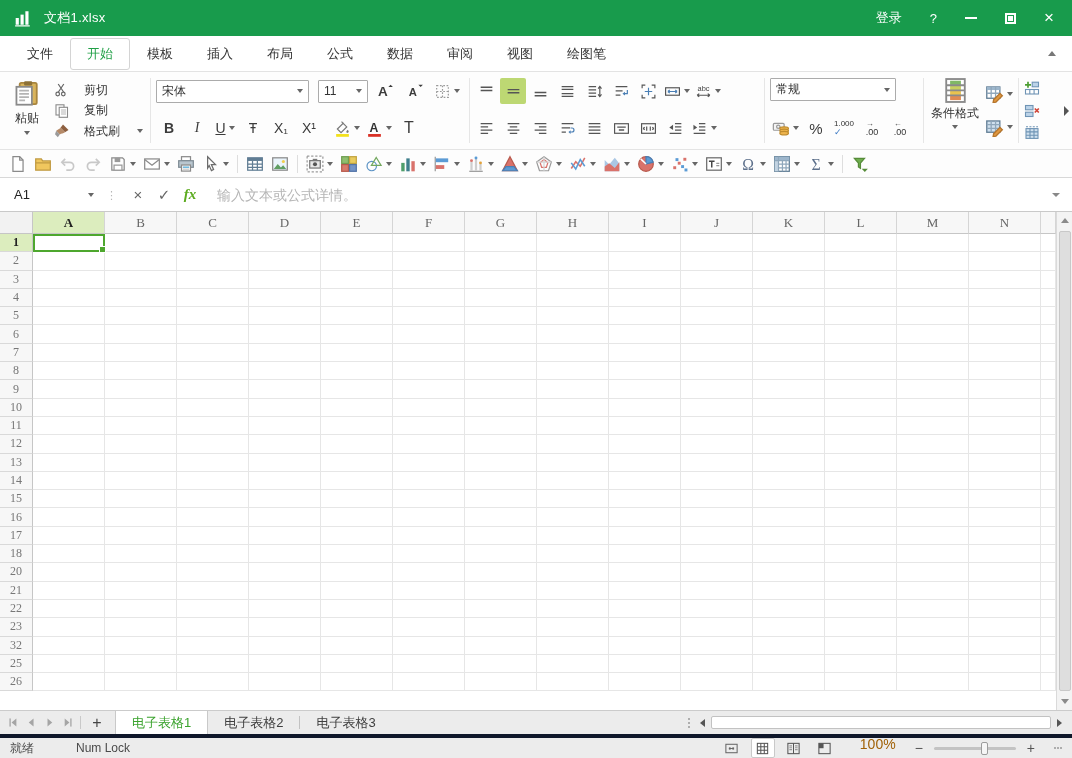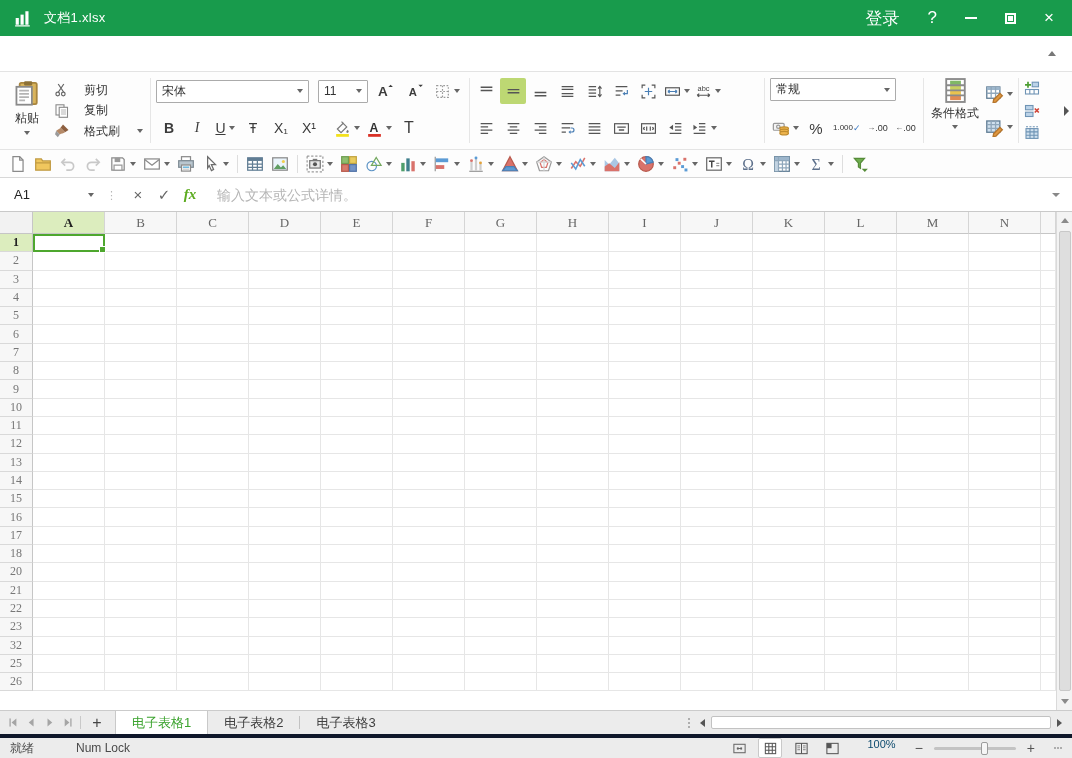--- a/index.html
+++ b/index.html
@@ -6,21 +6,21 @@
   html,body{width:1072px;height:758px;overflow:hidden;background:#fff;
     font-family:"Liberation Sans","DejaVu Sans",sans-serif;font-size:12px;color:#333}
   .app{width:1072px;height:758px;display:flex;flex-direction:column}
 
   
   .titlebar{height:36px;flex:0 0 36px;background:#189b4c;display:flex;align-items:center;
     color:#fff;padding:0 0 0 12px}
   .applogo{width:22px;height:20px;display:flex;align-items:center;justify-content:center;margin-right:10px}
   .doc-title{font-size:13px;letter-spacing:.3px}
   .tb-spacer{flex:1}
-  .tb-item{height:36px;display:flex;align-items:center;justify-content:center;padding:0 14px;font-size:17px;cursor:default}
+  .tb-item{height:36px;display:flex;align-items:center;justify-content:center;padding:0 14px;font-size:13px;cursor:default}
   .tb-min i{display:block;width:12px;height:2px;background:#fff}
   .tb-max i{display:block;width:11px;height:11px;border:2px solid #fff;position:relative}
   .tb-max i::after{content:"";position:absolute;left:1px;top:1px;width:5px;height:5px;background:#fff}
   .tb-close{font-size:17px;padding:0 18px 0 14px}
 
   
   .menubar{height:36px;flex:0 0 36px;background:#fff;border-bottom:1px solid #e3e3e3;
     display:flex;align-items:center;padding:0 10px;position:relative}
   .mtab{padding:7px 17px;font-size:13px;color:#333;white-space:nowrap}
   .mtab.active{border:1px solid #d4d4d4;border-radius:3px;color:#21a047;background:#fff;padding:6px 16px}
@@ -49,21 +49,21 @@
   .combo{height:23px;border:1px solid #ababab;background:#fff;display:flex;align-items:center;
     padding:0 5px;font-size:12px;border-radius:1px}
   .combo .caret{margin-left:auto}
   .font-name-combo{width:153px}
   .font-size-combo{width:50px;margin-left:5px}
   .fmt-combo{width:126px}
   .btxt{font-size:14px}
   .b-bold{font-weight:bold}
   .b-italic{font-style:italic;font-family:"Liberation Serif",serif}
   .b-under{text-decoration:underline}
-  .numstack{display:flex;flex-direction:row;align-items:flex-start;line-height:1;justify-content:center}
+  .numstack{display:flex;flex-direction:column;align-items:flex-start;line-height:1;justify-content:center}
   .numstack .t1{font-size:8px;color:#333}
   .numstack .t2{font-size:9px;color:#333}
   .numstack .chk{color:#3a78c3;font-size:9px;font-weight:bold}
   .numstack .arr{font-size:8px;color:#444}
   .bigbtn{display:flex;flex-direction:column;align-items:center;justify-content:flex-start;padding:2px 4px 0 4px}
   .bigbtn .lbl{font-size:12px;margin-top:1px;white-space:nowrap}
   .bigbtn .caret{margin:3px 0 0 0}
   .stylecol{display:flex;flex-direction:column;justify-content:space-around;padding:2px 0}
   .cellscol{display:flex;flex-direction:column;justify-content:space-between;padding:4px 0 4px 2px;overflow:hidden}
   .cells-item{display:flex;align-items:center;height:18px;overflow:hidden;white-space:nowrap}
@@ -138,21 +138,21 @@
   .hscroll{width:340px;height:13px;background:#fff;border:1px solid #c2c2c2;border-radius:2px}
 
   
   .statusbar{height:24px;flex:0 0 24px;background:#ececec;border-top:4px solid #0f172a;
     display:flex;align-items:center;padding:0 10px;color:#4a4a4a;font-size:12px}
   .st-ready{margin-right:42px}
   .st-right{margin-left:auto;display:flex;align-items:center;gap:7px}
   .st-btn{width:24px;height:20px;display:flex;align-items:center;justify-content:center;border-radius:2px}
   .st-btn svg{width:15px;height:15px}
   .st-btn.active{background:#fff;border:1px solid #c9c9c9}
-  .zoomval{margin:0 8px 8px 16px;font-size:11px;color:#0c4a6e}
+  .zoomval{margin:0 8px 8px 16px;font-size:14px;color:#a16207}
   .zminus,.zplus{font-size:14px;color:#555;padding:0 4px}
   .ztrack{width:82px;height:3px;background:#c3c3c3;border-radius:2px;position:relative}
   .zthumb{position:absolute;left:47px;top:-5px;width:7px;height:13px;background:#f6f6f6;border:1px solid #9c9c9c;border-radius:2px}
   .grip{margin-left:8px;display:flex;align-items:flex-end;gap:1px}
   .grip i{width:2px;height:2px;background:#adadad}
 </style>
 </head>
 <body>
 
 <div class="app">
@@ -173,20 +173,32 @@
     <span class="tb-item tb-min">
         <i></i>
       </span>
     <span class="tb-item tb-max">
         <i></i>
       </span>
     <span class="tb-item tb-close">×</span>
   </div>
 
   <div class="menubar">
+    <span id="menu-tabs" style="display:flex">
+        <span class="mtab">文件</span>
+        <span class="mtab active">开始</span>
+        <span class="mtab">模板</span>
+        <span class="mtab">插入</span>
+        <span class="mtab">布局</span>
+        <span class="mtab">公式</span>
+        <span class="mtab">数据</span>
+        <span class="mtab">审阅</span>
+        <span class="mtab">视图</span>
+        <span class="mtab">绘图笔</span>
+      </span>
     <span class="ribbon-collapse"></span>
   </div>
 
   <div class="ribbon">
 
     <div class="rgroup clipboard">
       <div class="paste-btn">
         <span class="ic">
             <svg width="26" height="26" viewBox="0 0 16 16" xmlns="http://www.w3.org/2000/svg" fill="none" stroke-width="1.1">
               <rect x="3.5" y="1.8" width="10.5" height="13" rx="1" fill="#d9b45c" stroke="#a8853e"></rect>

